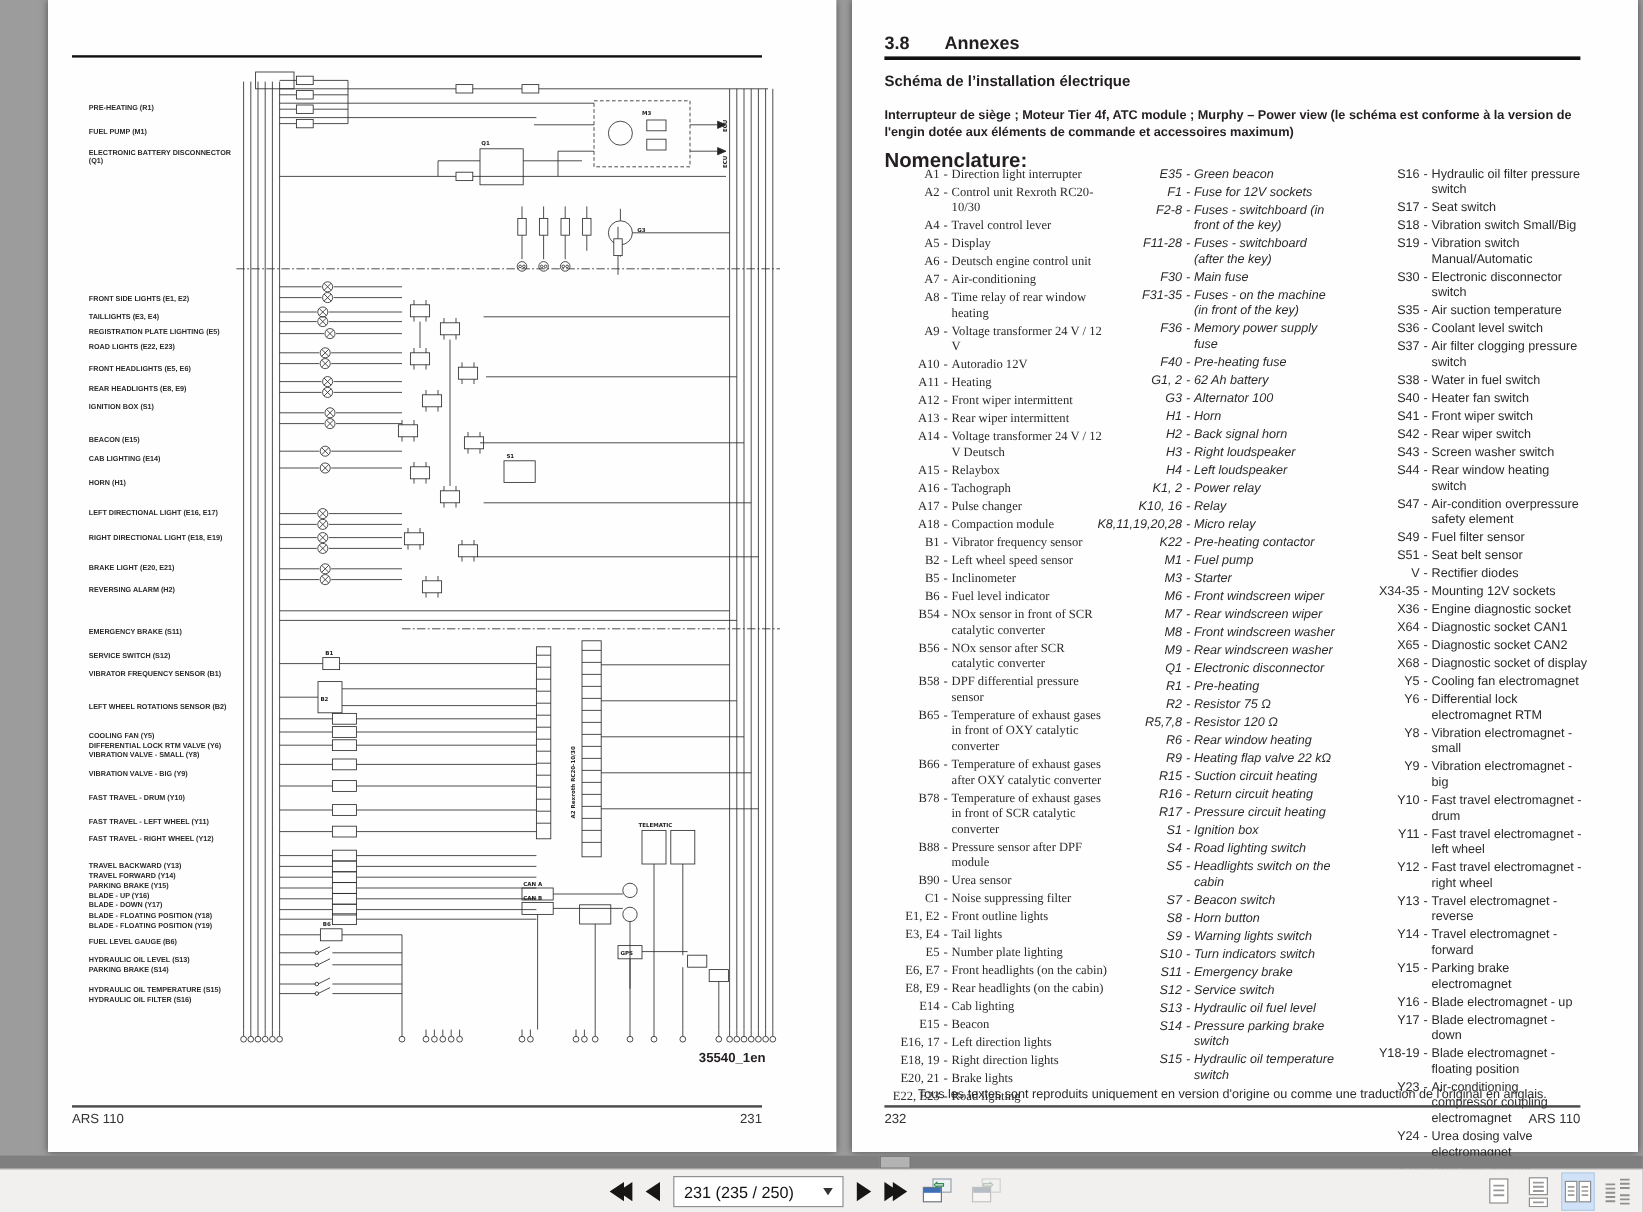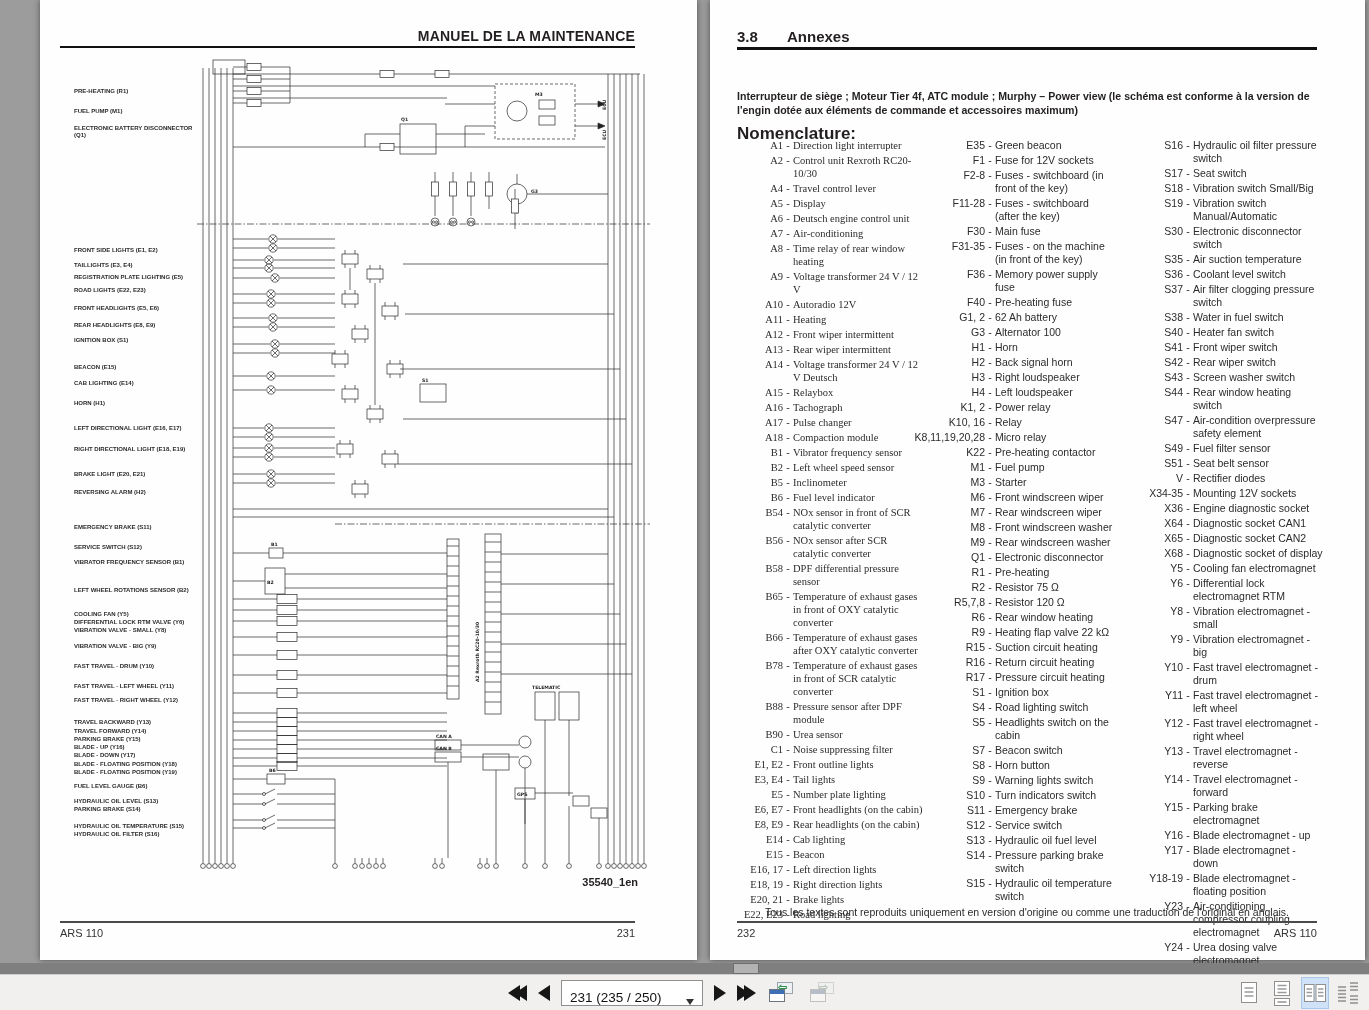--- a/index.html
+++ b/index.html
@@ -37,21 +37,21 @@
   .rp-head { position:absolute; left:27px; top:28px; width:580px; font-size:15px; font-weight:bold; color:#231f20; }
   .rp-head .num { display:inline-block; width:50px; }
   .rp-rule { position:absolute; left:27px; top:47px; width:580px; height:2.5px; background:#111; }
   .rp-sub  { position:absolute; left:27px; top:61px; width:580px; font-size:12.5px; font-weight:bold; color:#231f20; }
   .rp-intro{ position:absolute; left:27px; top:90px; width:584px; font-size:10.6px; font-weight:bold;
              line-height:13.5px; color:#231f20; }
   .rp-nomlabel { position:absolute; left:27px; top:124px; font-size:17px; font-weight:bold; color:#231f20; }
 
   .nom-col { position:absolute; top:139px; font-size:10.5px; line-height:13px; color:#2b2b2b; }
   .nom-col-1 { left:27px;  width:188px;font-family:Liberation Serif, serif; --cw:46px; }
-  .nom-col-2 { left:217px; width:188px; --cw:58px; }
+  .nom-col-2 { left:217px; width:188px;font-style:italic; --cw:58px; }
   .nom-col-3 { left:407px; width:206px; --cw:66px; }
   .nom-row { display:grid; grid-template-columns:var(--cw) 10px auto; margin-bottom:2px; }
   .nom-row .code { justify-self:end; white-space:nowrap; }
   .nom-row .dash { text-align:center; }
   .nom-row .desc { text-align:left; }
 
   .rp-note { position:absolute; left:27px; top:906px; width:580px; text-align:center; font-size:10.5px; color:#2b2b2b; }
   .rp-footrule { position:absolute; left:27px; top:921px; width:580px; height:1.5px; background:#4a4a4a; }
   .rp-foot { position:absolute; left:27px; top:927px; width:580px; font-size:11px; color:#333;
              display:flex; justify-content:space-between; }
@@ -62,21 +62,21 @@
 
   .toolbar { position:absolute; left:0; top:974px; width:1369px; height:36px; background:#f1f0ee; border-top:1px solid #cfcecc; }
   .nav-controls { position:absolute; left:508px; top:0; height:36px; display:flex; align-items:center; gap:11px; }
   .nav-btn { display:flex; align-items:center; cursor:default; }
   .tri { width:0; height:0; border-top:8px solid transparent; border-bottom:8px solid transparent; }
   .tri-l { border-right:12px solid #161616; }
   .tri-r { border-left:12px solid #161616; }
   .dbl .tri + .tri { margin-left:-5px; }
 
   .page-box { width:142px; height:26px; background:#fff; border:1px solid #8f8f8f; display:flex;
-              align-items:flex-end; justify-content:space-between; padding:0 8px; font-size:13.5px; color:#111; }
+              align-items:center; justify-content:space-between; padding:0 8px; font-size:13.5px; color:#111; }
   .page-caret { width:0; height:0; border-left:4.5px solid transparent; border-right:4.5px solid transparent;
                 border-top:6px solid #333; margin-left:6px; }
 
   .hist { width:30px; height:26px; position:relative; }
   .hist .win-back  { position:absolute; left:10px; top:2px;  width:16px; height:12px; border:1.5px solid #9aa4ad; background:#eef1f3; }
   .hist .win-front { position:absolute; left:2px;  top:9px;  width:16px; height:13px; border:1.5px solid #6b7680; background:#fff; }
   .hist .win-front .bar { position:absolute; left:0; top:0; width:100%; height:4px; background:#3f6fb5; }
   .hist .arrow { position:absolute; font-size:11px; font-weight:bold; color:#2f8f4e; left:11px; top:1px; }
   .hist.disabled { opacity:.38; filter:grayscale(.6); }
 
@@ -84,21 +84,20 @@
   .layout-btn { width:26px; height:30px; display:flex; align-items:center; justify-content:center; }
   .layout-btn.selected { background:#cfe2f7; outline:1px solid #a9c8e8; }
   .layout-btn svg { display:block; }
 </style>
 </head>
 <body>
 
 <div class="workspace">
 
   <div class="page page-left">
-    <div class="lp-title">MANUEL DE LA MAINTENANCE</div>
     <div class="lp-rule"></div>
 
     <div>
         <div class="dlabel" style="top: 88px;"><span>PRE-HEATING (R1)</span></div>
         <div class="dlabel" style="top: 108px;"><span>FUEL PUMP (M1)</span></div>
         <div class="dlabel" style="top: 125px;"><span>ELECTRONIC BATTERY DISCONNECTOR (Q1)</span></div>
         <div class="dlabel" style="top: 247px;"><span>FRONT SIDE LIGHTS (E1, E2)</span></div>
         <div class="dlabel" style="top: 262px;"><span>TAILLIGHTS (E3, E4)</span></div>
         <div class="dlabel" style="top: 274px;"><span>REGISTRATION PLATE LIGHTING (E5)</span></div>
         <div class="dlabel" style="top: 287px;"><span>ROAD LIGHTS (E22, E23)</span></div>
@@ -362,20 +361,21 @@
       <span>ARS 110</span>
       <span>231</span>
     </div>
   </div>
 
   <div class="page page-right">
     <div class="rp-head">
       <span class="num">3.8</span><span>Annexes</span>
     </div>
     <div class="rp-rule"></div>
+    <div class="rp-sub">Schéma de l’installation électrique</div>
     <div class="rp-intro">Interrupteur de siège ; Moteur Tier 4f, ATC module ; Murphy – Power view (le schéma est conforme à la version de l'engin dotée aux éléments de commande et accessoires maximum)</div>
     <div class="rp-nomlabel">Nomenclature:</div>
 
     <div class="nom-col nom-col-1">
         <div class="nom-row">
         <span class="code">A1</span>
           <span class="dash">-</span>
           <span class="desc">Direction light interrupter</span>
       </div>
         <div class="nom-row">

